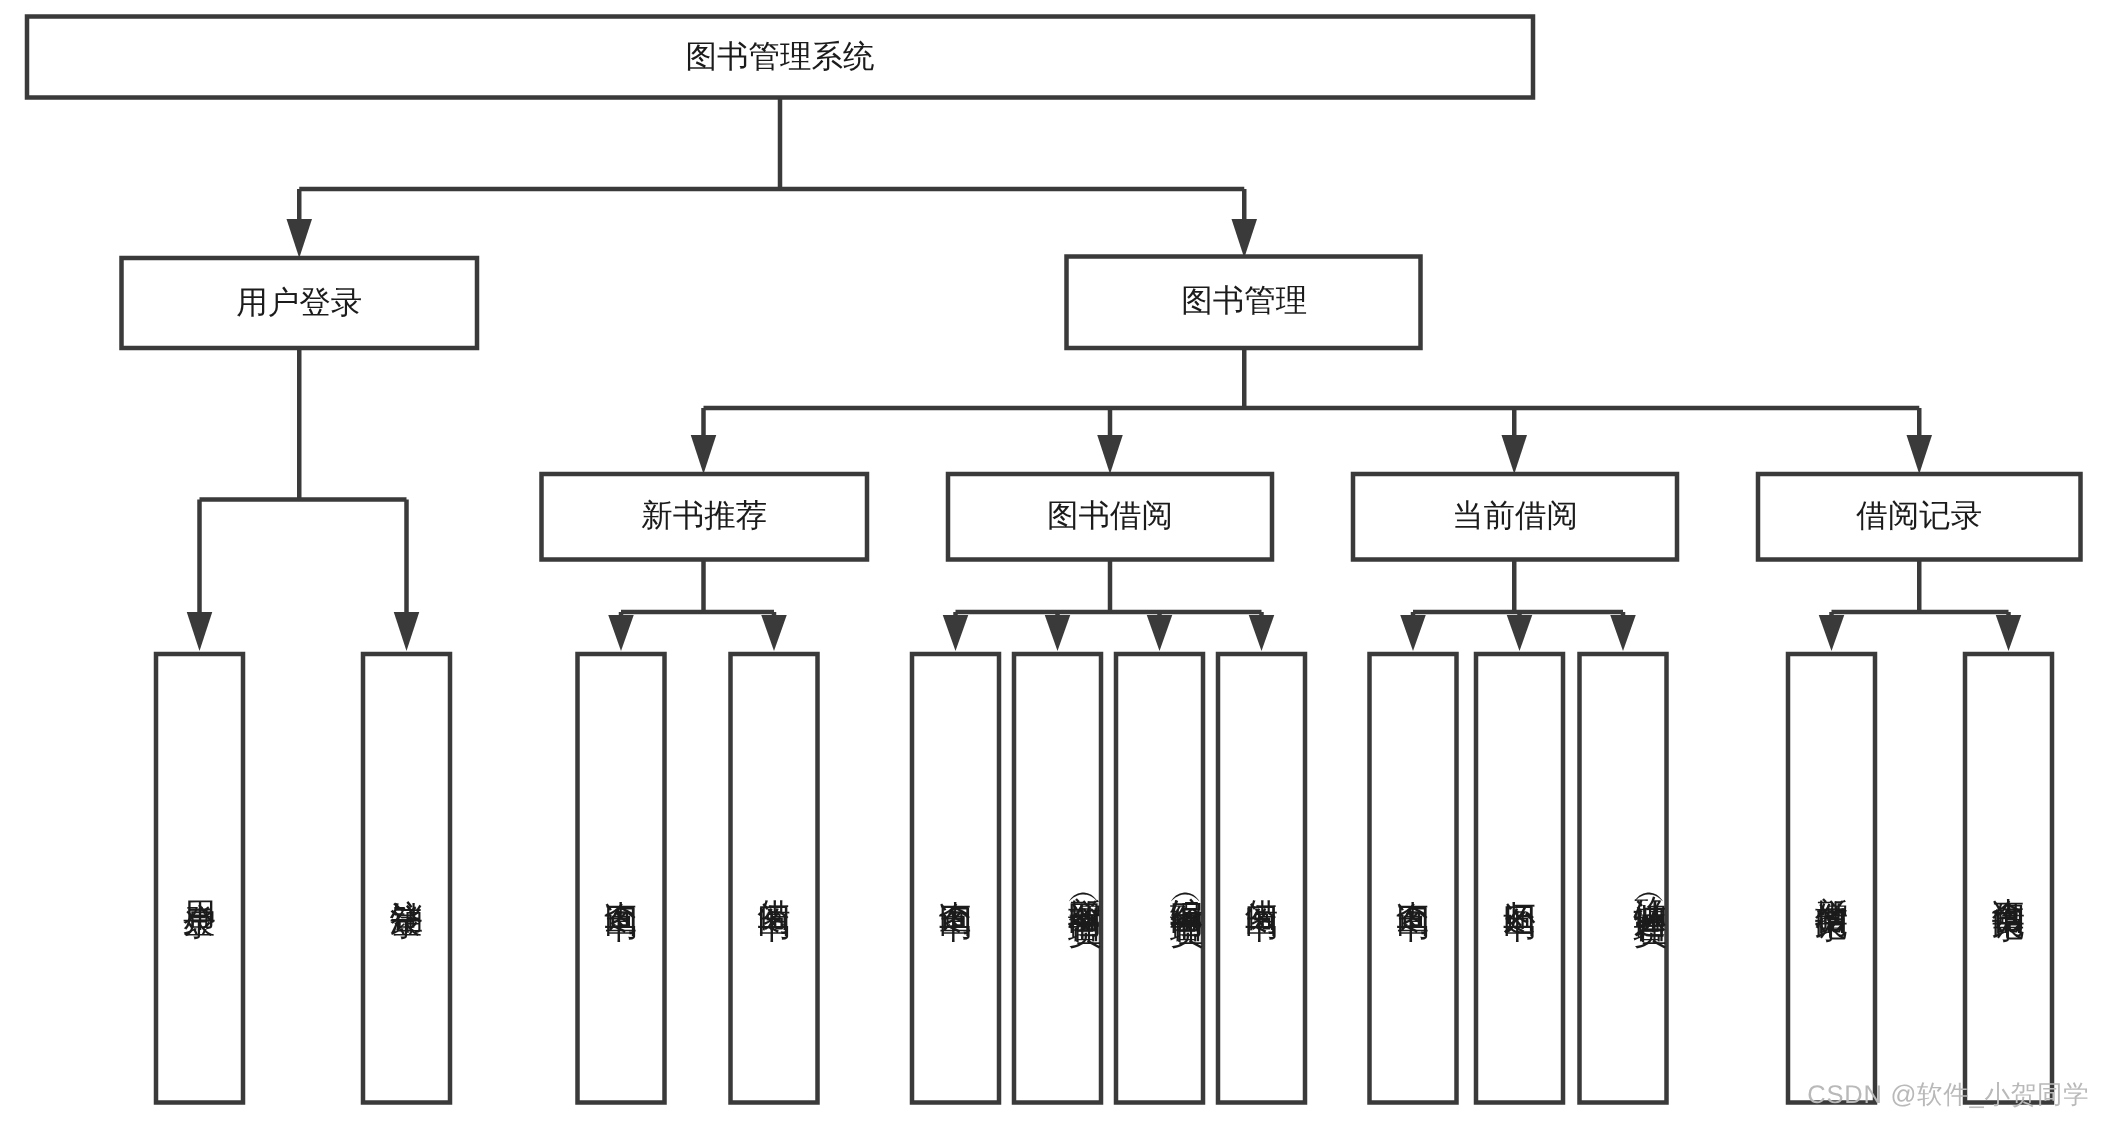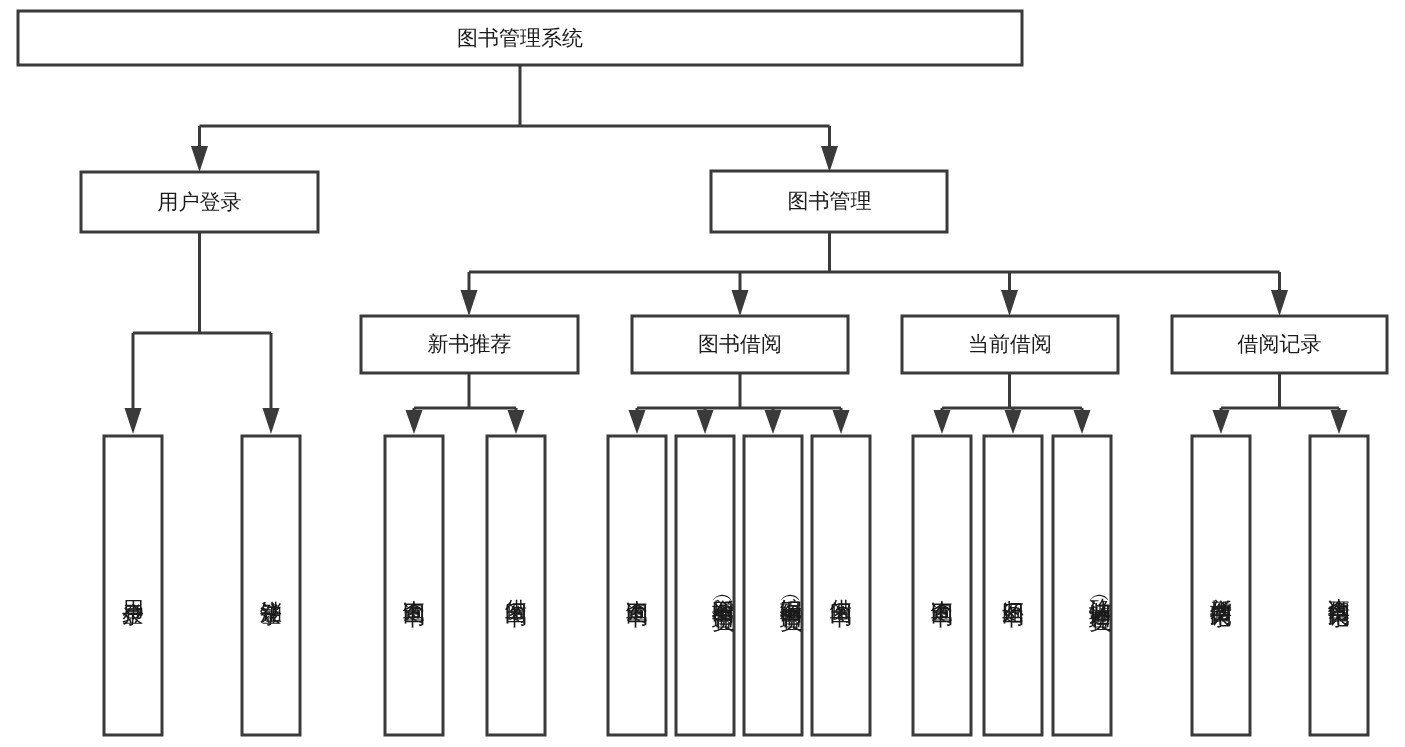--- a/index.html
+++ b/index.html
@@ -206,13 +206,14 @@
   <div class="leaf-label centered" style="left:608px; top:436px; width:58px; height:299px;">查询图书</div>
   <div class="leaf-label" style="left:676px; top:442px; width:58px; height:293px;">新增图书（管理员）</div>
   <div class="leaf-label" style="left:744px; top:442px; width:58px; height:293px;">编辑图书（管理员）</div>
   <div class="leaf-label centered" style="left:812px; top:436px; width:58px; height:299px;">借阅图书</div>
   <div class="leaf-label centered" style="left:913px; top:436px; width:58px; height:299px;">查询图书</div>
   <div class="leaf-label centered" style="left:984px; top:436px; width:58px; height:299px;">归还图书</div>
   <div class="leaf-label" style="left:1053px; top:442px; width:58px; height:293px;">确认归还（管理员）</div>
   <div class="leaf-label centered" style="left:1192px; top:436px; width:58px; height:299px;">新增借阅记录</div>
   <div class="leaf-label centered" style="left:1310px; top:436px; width:58px; height:299px;">查询借阅记录</div>
 
+  <div class="watermark">CSDN @软件_小贺同学</div>
 </div>
 
 </body></html>

